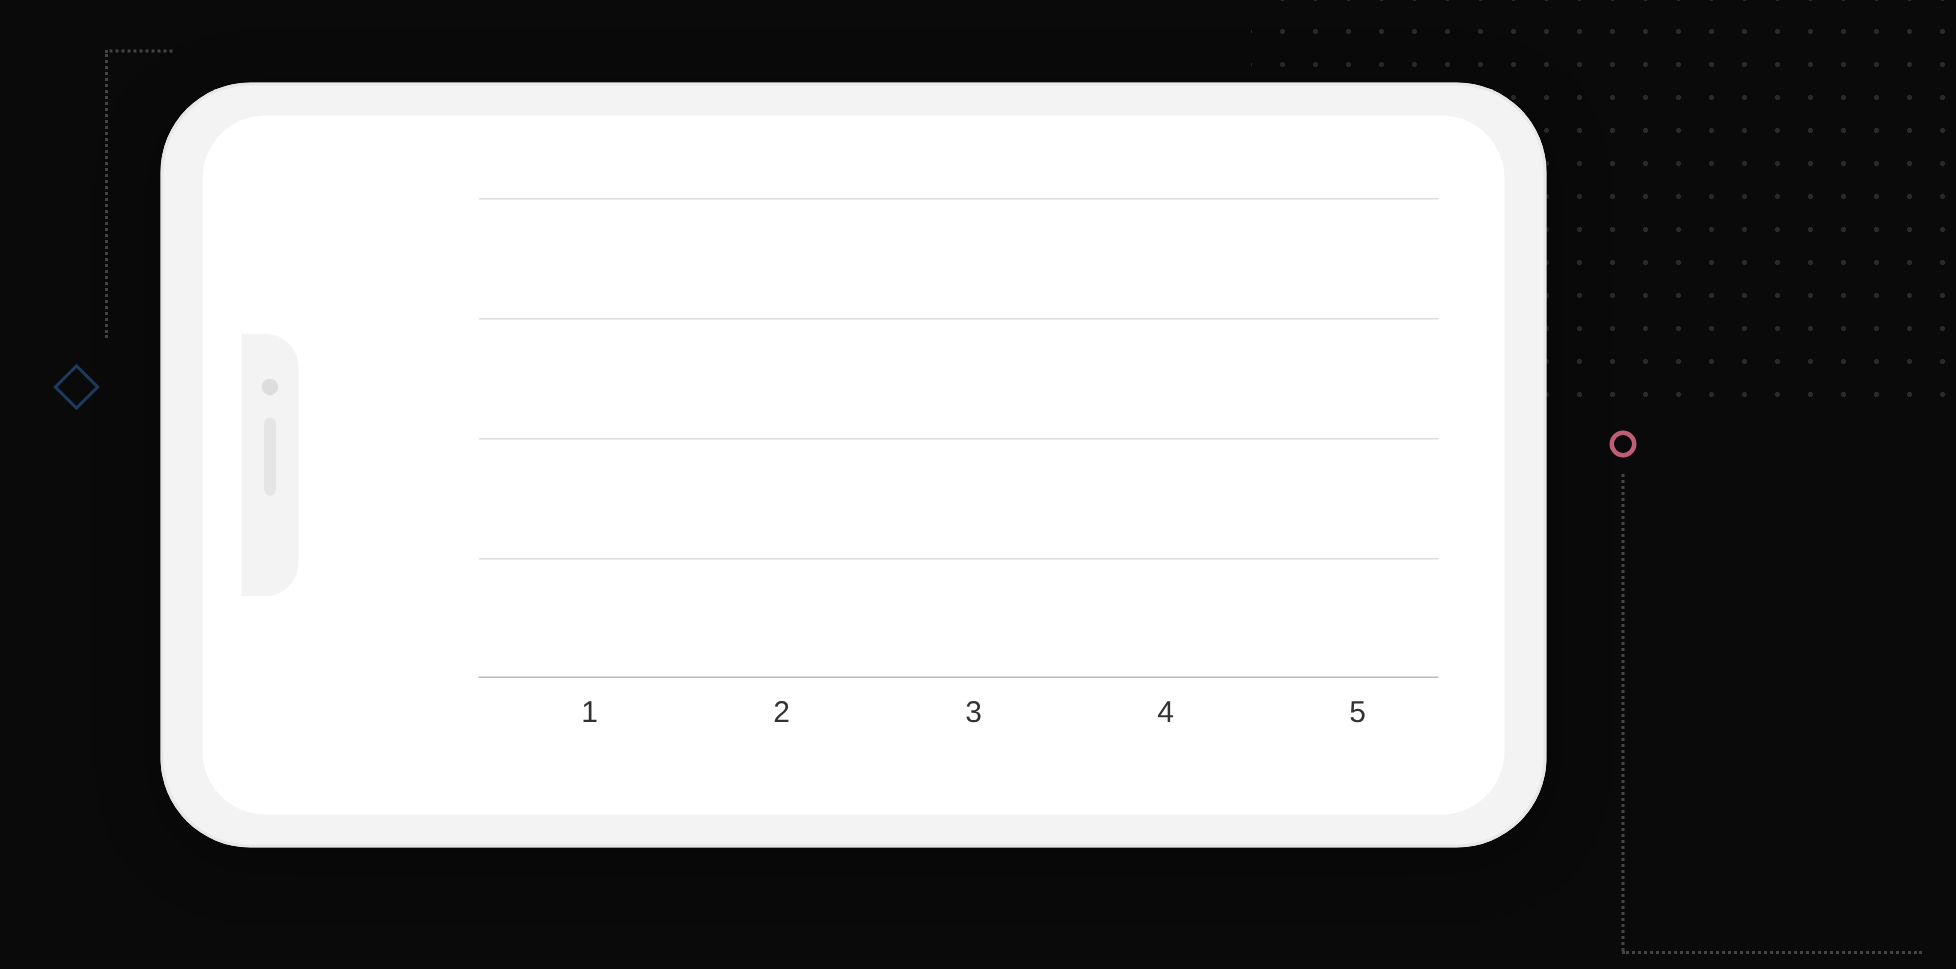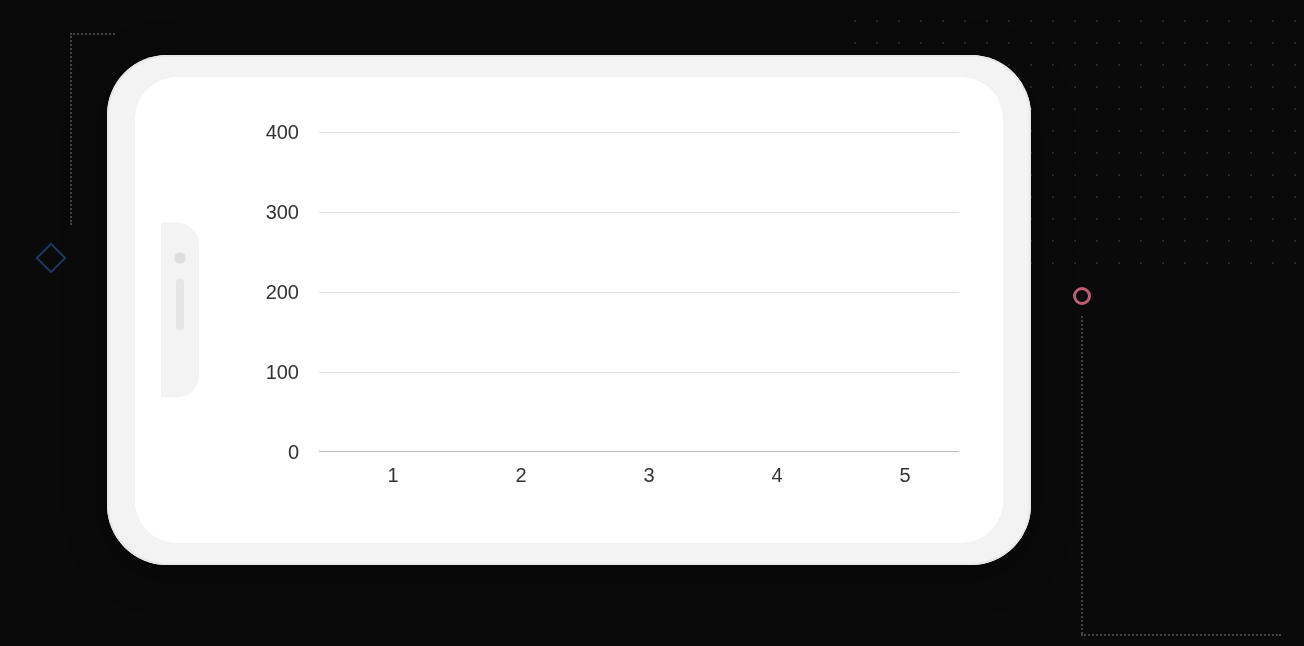--- a/index.html
+++ b/index.html
@@ -221,27 +221,20 @@
 <div class="dot-line-h-bottom"></div>
 
 <div class="phone">
   <div class="phone-screen">
     <div class="notch">
       <div class="cam"></div>
       <div class="speaker"></div>
     </div>
 
     <div class="chart">
-      <div class="y-axis">
-        <div class="y-tick" style="top:0%">400</div>
-        <div class="y-tick" style="top:25%">300</div>
-        <div class="y-tick" style="top:50%">200</div>
-        <div class="y-tick" style="top:75%">100</div>
-        <div class="y-tick" style="top:100%">0</div>
-      </div>
 
       <div class="plot">
         <div class="grid-line" style="top:0%"></div>
         <div class="grid-line" style="top:25%"></div>
         <div class="grid-line" style="top:50%"></div>
         <div class="grid-line" style="top:75%"></div>
         <div class="baseline"></div>
 
         <div class="bar-groups" id="bar-groups">
             <div class="bar-group" style="left: 29px;">

